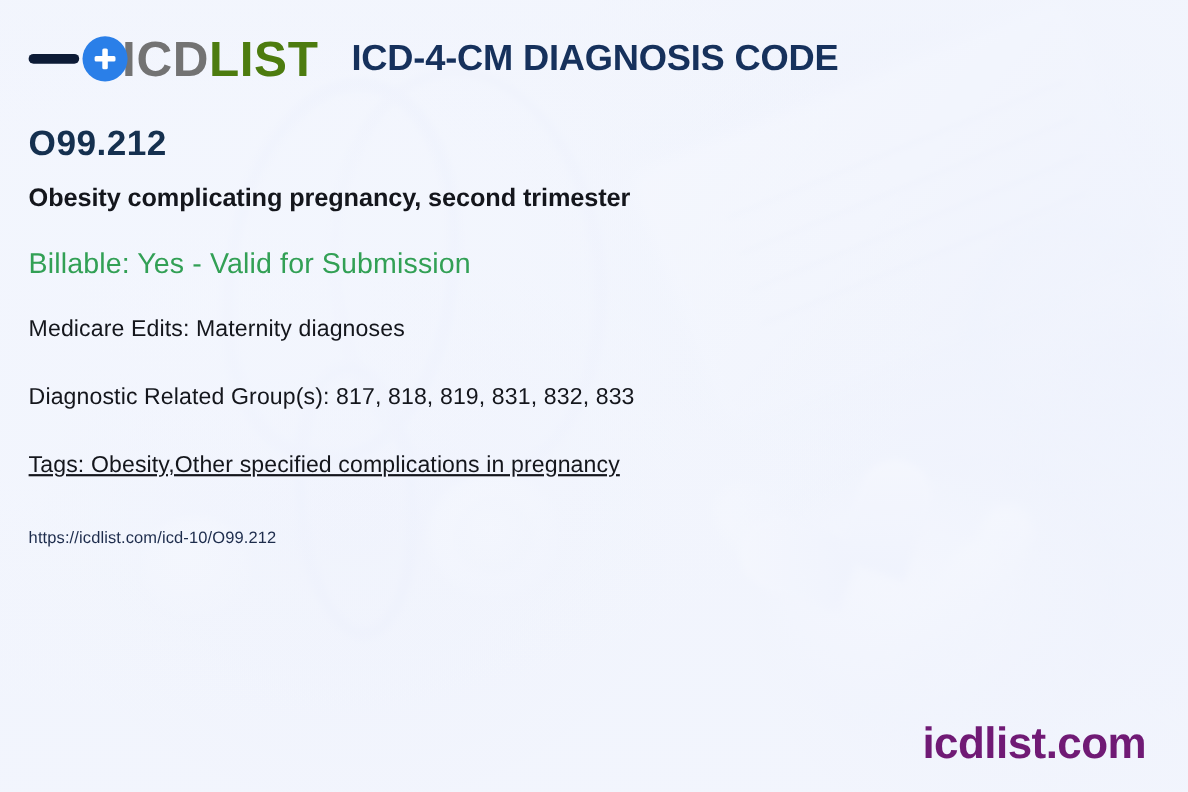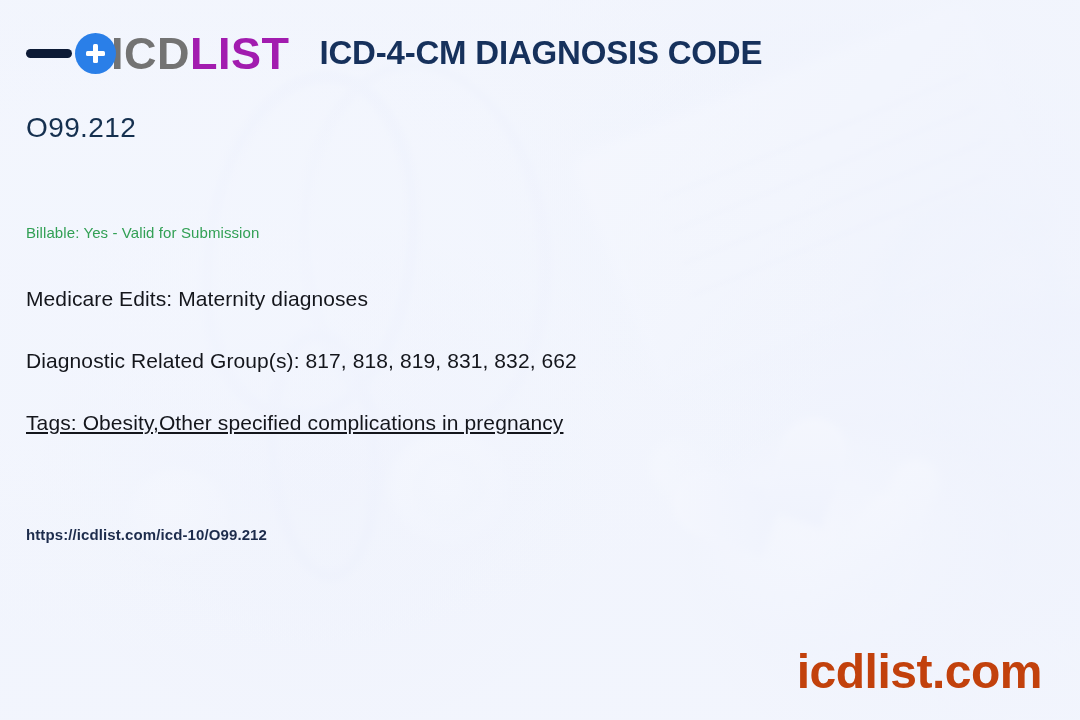--- a/index.html
+++ b/index.html
@@ -239,91 +239,91 @@
   .logo-plus::after  { left: 18px; top: 11.5px; width: 5px; height: 19px; }
 
   .logo-word {
     font-size: 45px;
     font-weight: 700;
     letter-spacing: 0.5px;
     line-height: 1;
     white-space: nowrap;
   }
   .logo-word .icd  { color: #737373; }
-  .logo-word .list { color: #a21caf; }
+  .logo-word .list { color: #4d7c0f; }
 
   .header-title {
     font-size: 33px;
     font-weight: 700;
     color: #16315c;
     letter-spacing: -0.2px;
     margin-left: 30px;
     white-space: nowrap;
   }
 
   
   .code {
     position: absolute;
     left: 26px;
     top: 113px;
-    font-size: 28px;
-    font-weight: 400;
+    font-size: 32px;
+    font-weight: 700;
     color: #15304f;
     letter-spacing: 0.4px;
     line-height: 1.1;
   }
   .description {
     position: absolute;
     left: 26px;
     top: 166px;
     font-size: 23px;
     font-weight: 700;
     color: #14161c;
     letter-spacing: -0.1px;
   }
   .billable {
     position: absolute;
     left: 26px;
     top: 224px;
-    font-size: 15px;
+    font-size: 26px;
     font-weight: 400;
     color: #32a055;
     letter-spacing: 0.1px;
   }
   .meta-line {
     position: absolute;
     left: 26px;
     font-size: 21px;
     font-weight: 400;
     color: #14161c;
     letter-spacing: 0.1px;
     white-space: nowrap;
   }
   .meta-medicare { top: 287px; }
   .meta-drg      { top: 349px; }
   .meta-tags     { top: 411px; text-decoration: underline; }
 
   .url {
     position: absolute;
     left: 26px;
-    top: 526px;
+    top: 481px;
     font-size: 15px;
-    font-weight: 700;
+    font-weight: 400;
     color: #1d2c4c;
     letter-spacing: 0.1px;
     text-align: center;
   }
 
   .brand-footer {
     position: absolute;
     right: 38px;
     bottom: 24px;
-    font-size: 48px;
-    font-weight: 700;
-    color: #c2410c;
+    font-size: 40px;
+    font-weight: 700;
+    color: #701a75;
     letter-spacing: -0.5px;
     line-height: 1;
   }
 </style>
 </head>
 <body>
 
 <div id="card">
 
   <div class="bg-photo">
@@ -360,22 +360,23 @@
     <div class="header">
       <div class="logo">
         <span class="logo-dash"></span>
         <span class="logo-plus"></span>
         <span class="logo-word"><span class="icd">ICD</span><span class="list">LIST</span></span>
       </div>
       <div class="header-title">ICD-4-CM DIAGNOSIS CODE</div>
     </div>
 
     <div class="code">O99.212</div>
+    <div class="description">Obesity complicating pregnancy, second trimester</div>
     <div class="billable">Billable: Yes - Valid for Submission</div>
     <div class="meta-line meta-medicare">Medicare Edits: Maternity diagnoses</div>
-    <div class="meta-line meta-drg">Diagnostic Related Group(s): 817, 818, 819, 831, 832, 662</div>
+    <div class="meta-line meta-drg">Diagnostic Related Group(s): 817, 818, 819, 831, 832, 833</div>
     <div class="meta-line meta-tags">Tags: Obesity,Other specified complications in pregnancy</div>
     <div class="url">https://icdlist.com/icd-10/O99.212</div>
 
     <div class="brand-footer">icdlist.com</div>
 
   </div>
 </div>
 
 </body></html>

